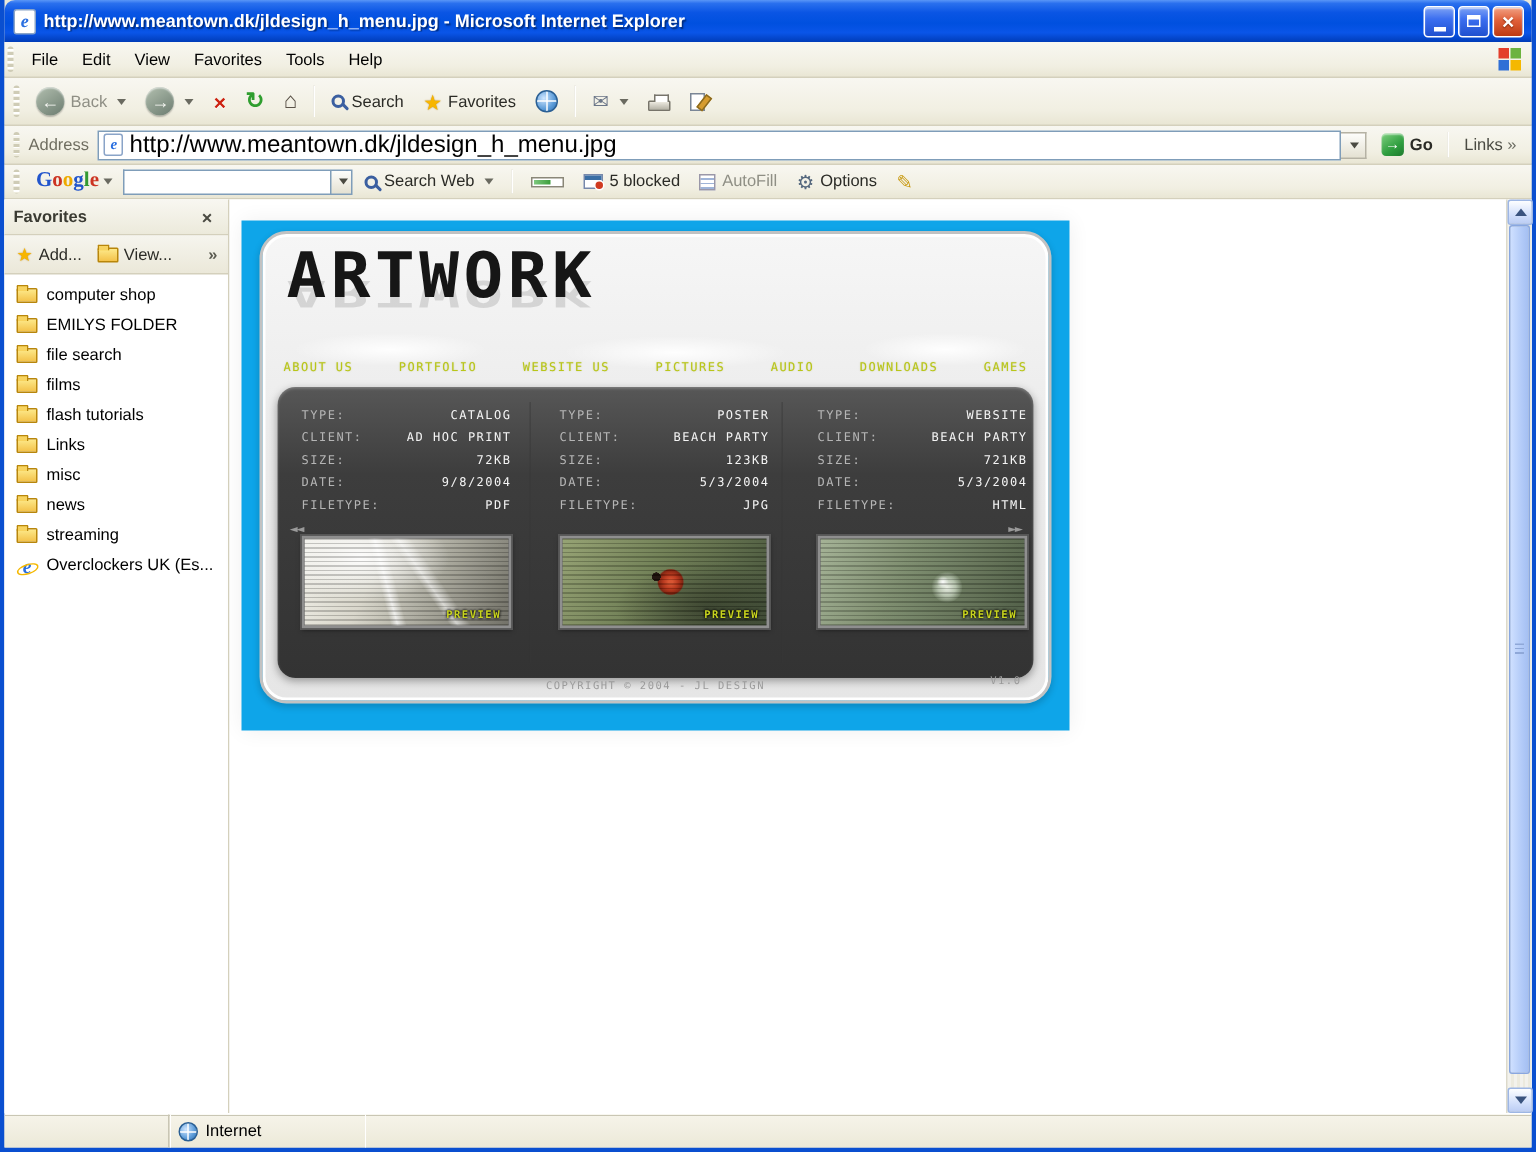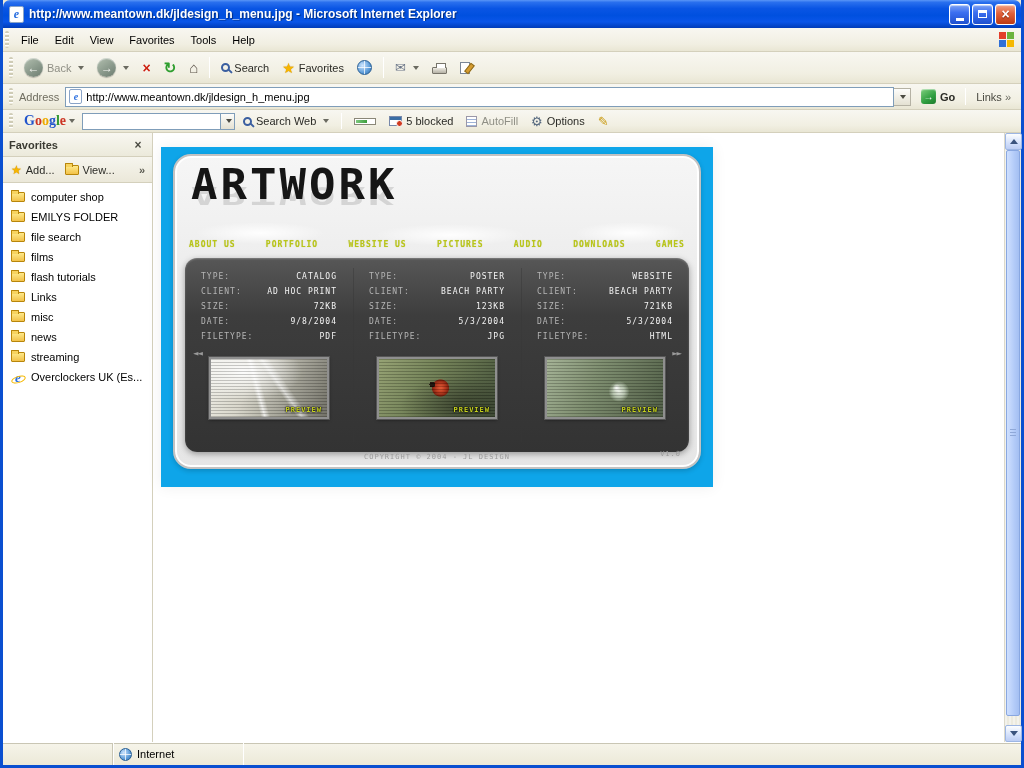--- a/index.html
+++ b/index.html
@@ -73,21 +73,21 @@
     background:#fff; border:1px solid #77746a; border-bottom:none; }
   .edit-icon { width:10px; height:12px; background:#fff; border:1px solid #7a8696; position:relative; }
   .edit-icon::after { content:""; position:absolute; right:-3px; bottom:-1px; width:3px; height:9px;
     background:#d69c2f; border:1px solid #8a6a1f; transform:rotate(38deg); }
 
   
   .addressbar { height:26px; flex:0 0 26px; padding:0 4px; }
   .addr-label { color:#6f6d60; margin:0 6px 0 2px; }
   .addr-box { flex:1; height:20px; background:#fff; border:1px solid #7f9db9; display:flex; align-items:center; padding-left:3px; }
   .addr-box .ie-doc-icon { width:13px; height:15px; font-size:10px; }
-  .addr-input { flex:1; border:none; outline:none; font-family:"Liberation Sans",sans-serif; font-size:11px; padding:0 4px; background:transparent; }
+  .addr-input { flex:1; border:none; outline:none; font-family:"Liberation Sans",sans-serif; font-size:16px; padding:0 4px; background:transparent; }
   .addr-drop { width:17px; height:18px; border:1px solid #b5b2a4; border-left:none;
     background:linear-gradient(180deg,#fdfdfb,#e4e1d2); display:flex; align-items:center; justify-content:center; }
   .go-btn { display:flex; align-items:center; gap:4px; padding:2px 6px; margin-left:4px; border-radius:2px; }
   .go-square { width:15px; height:15px; border-radius:3px; display:flex; align-items:center; justify-content:center;
     background:linear-gradient(145deg,#7ed07e,#2f9e3f 60%,#1d7a2d); color:#fff; font-weight:bold; font-size:10px;
     box-shadow:inset 0 1px 1px rgba(255,255,255,.5); }
   .go-label { font-weight:bold; color:#2b2b26; }
   .links-area { display:flex; align-items:center; gap:3px; padding:0 6px; color:#4a4a42; }
   .chev { color:#6a6a60; font-size:11px; }
 
@@ -152,37 +152,37 @@
     font-weight:bold; font-size:44px; line-height:46px; letter-spacing:3px; color:#161616; transform:scaleY(.95); }
   .art-title-reflect { position:absolute; left:16px; top:52px; font-family:"DejaVu Sans Mono",monospace;
     font-weight:bold; font-size:44px; line-height:46px; letter-spacing:3px; color:#161616;
     transform:scaleY(-.55); transform-origin:top; opacity:.13; }
   .glow { position:absolute; height:22px; border-radius:50%; pointer-events:none;
     background:radial-gradient(closest-side, rgba(255,255,255,.95), rgba(255,255,255,0)); }
   .glow.g1 { left:20px; top:66px; width:130px; }
   .glow.g2 { left:200px; top:68px; width:150px; }
   .glow.g3 { left:400px; top:66px; width:110px; }
   .art-nav { position:absolute; left:14px; right:14px; top:84px; display:flex; justify-content:space-between; }
-  .art-nav-item { font-family:"DejaVu Sans Mono",monospace; font-weight:bold; font-size:8px;
+  .art-nav-item { font-family:"DejaVu Sans Mono",monospace; font-weight:normal; font-size:8px;
     letter-spacing:1px; color:#b9c618; text-shadow:0 0 1px rgba(140,150,0,.4); white-space:nowrap; }
   .panel { position:absolute; left:10px; right:10px; top:102px; height:194px; border-radius:12px;
     background:linear-gradient(180deg,#575757 0%,#3d3d3d 30%,#333 100%);
     box-shadow:inset 0 1px 2px rgba(255,255,255,.25), 0 2px 6px rgba(0,0,0,.35); }
   .panel-cols { position:absolute; inset:0; display:grid; grid-template-columns:1fr 1fr 1fr; }
   .panel-divider { position:absolute; top:10px; bottom:10px; width:1px; background:rgba(0,0,0,.4);
     border-right:1px solid rgba(255,255,255,.10); }
   .panel-divider.d1 { left:33.33%; } .panel-divider.d2 { left:66.66%; }
   .col { padding:14px 16px 0 16px; position:relative; }
   .spec-row { display:flex; justify-content:space-between; margin-bottom:6px;
     font-family:"DejaVu Sans Mono",monospace; font-size:8px; letter-spacing:1px; }
   .spec-label { color:#b5b5b5; } .spec-value { color:#f4f4f4; }
   .pager { position:absolute; top:90px; font-family:"DejaVu Sans Mono",monospace; font-size:9px;
     color:#9a9a9a; letter-spacing:-1px; }
   .pager.prev { left:8px; } .pager.next { right:8px; }
-  .thumb { width:120px; height:62px; margin:16px auto 0 auto; position:relative;
+  .thumb { width:140px; height:62px; margin:16px auto 0 auto; position:relative;
     border:2px solid #8f8f8f; outline:1px solid #565656; box-shadow:0 1px 3px rgba(0,0,0,.5); }
   .thumb::after { content:""; position:absolute; inset:0;
     background:repeating-linear-gradient(180deg, rgba(0,0,0,.20) 0 1px, rgba(255,255,255,.03) 1px 3px); }
   .thumb-flower { background:
     linear-gradient(75deg, transparent 38%, rgba(255,255,255,.75) 41%, transparent 45%),
     linear-gradient(55deg, transparent 55%, rgba(255,255,255,.6) 58%, transparent 63%),
     radial-gradient(90px 45px at 28% 22%, rgba(255,255,255,.95), rgba(255,255,255,0) 65%),
     linear-gradient(115deg,#f0efe8 0%,#d8d6ca 35%,#a9a89c 62%,#6e6d63 100%); }
   .thumb-ladybug { background:
     radial-gradient(circle 3px at 46% 44%, #1c100a 95%, transparent),

